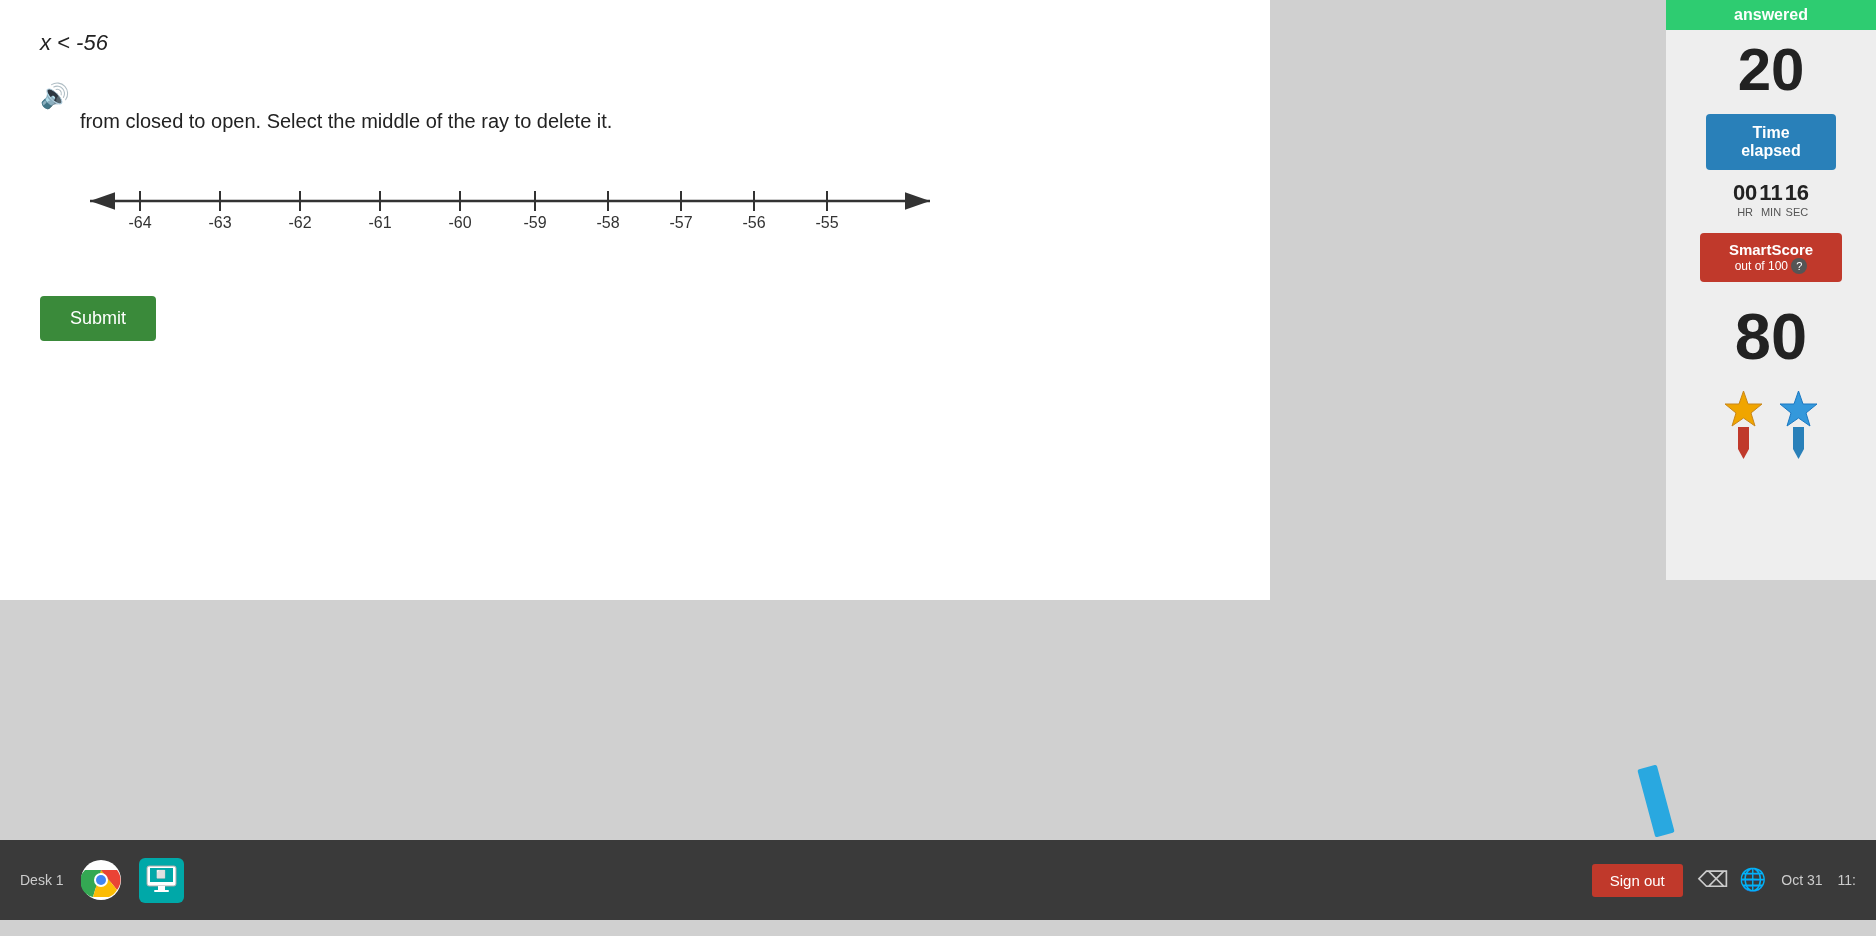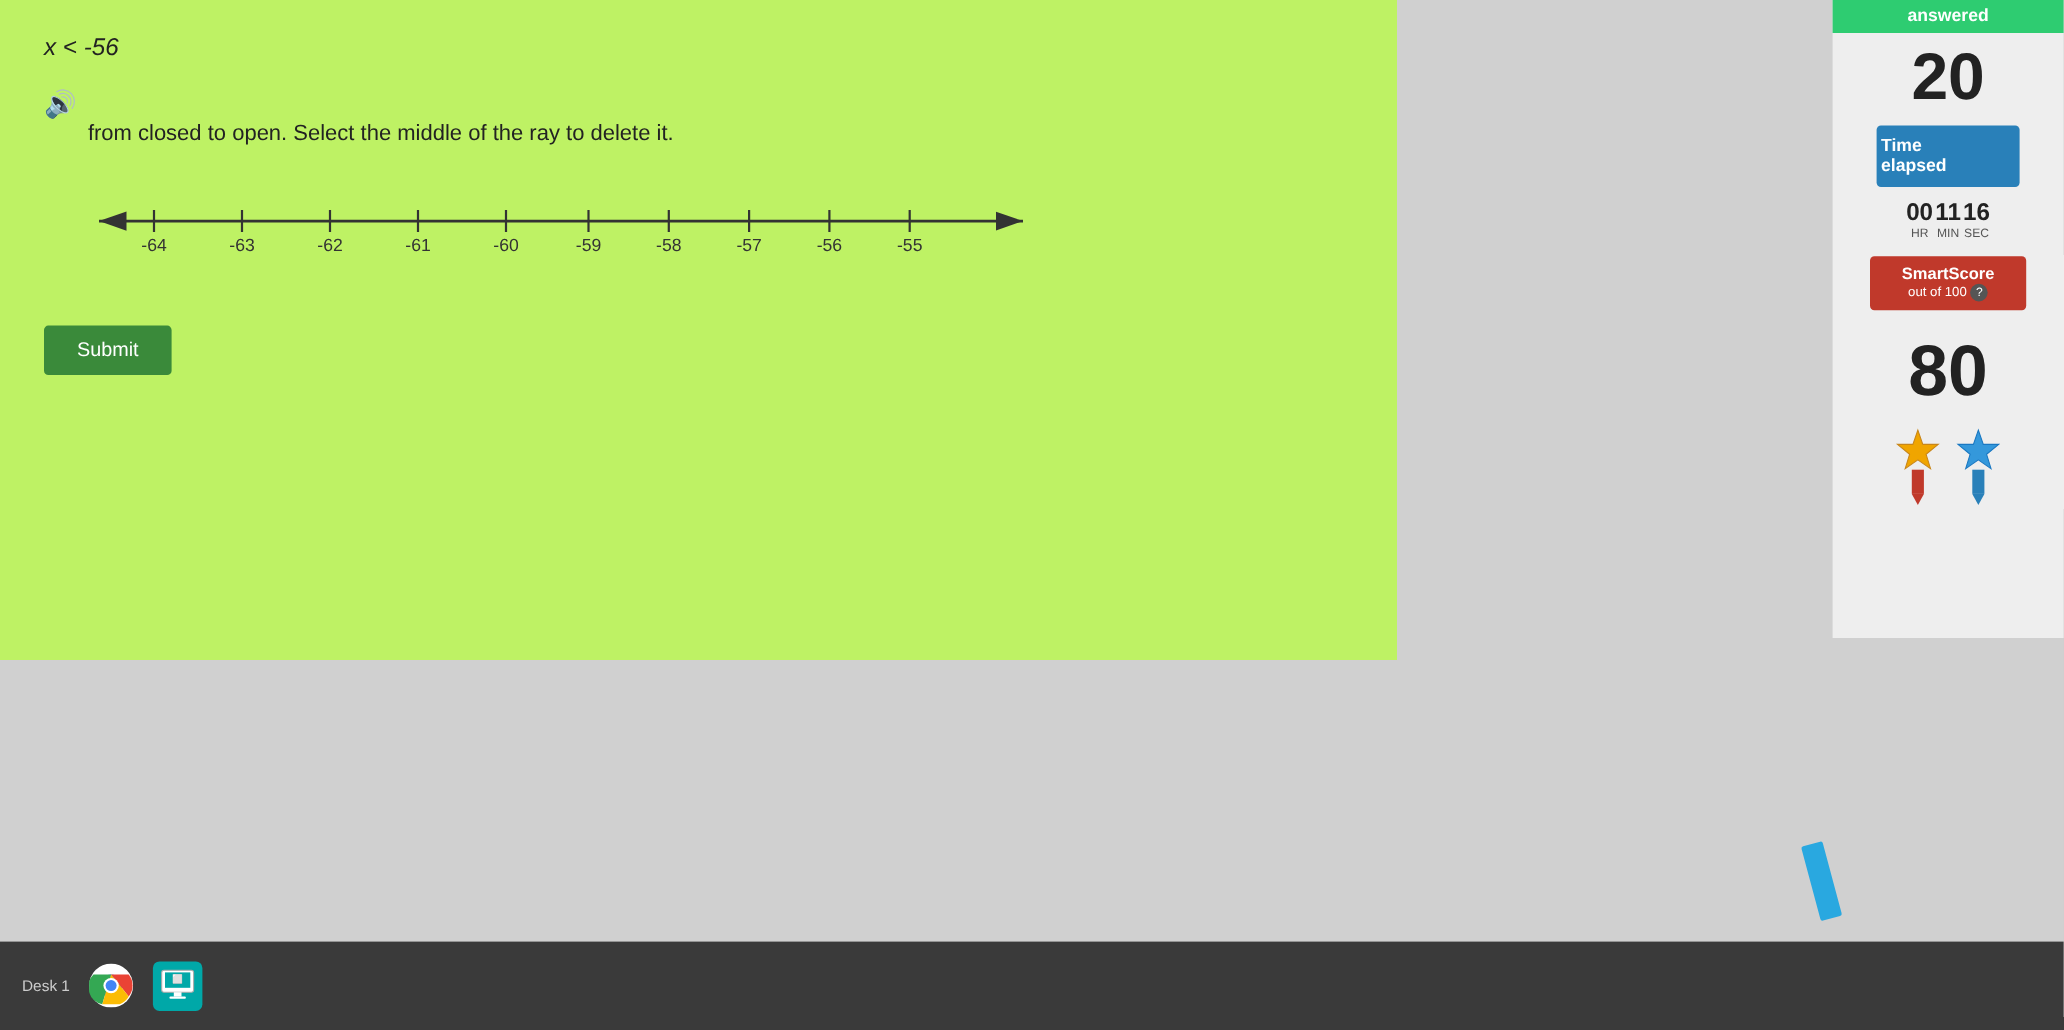--- a/index.html
+++ b/index.html
@@ -12,21 +12,21 @@
       position: relative;
     }
 
     
     .main-content {
       position: absolute;
       top: 0;
       left: 0;
       width: 1270px;
       height: 600px;
-      background: #bef264;
+      background: #ffffff;
       padding: 30px 40px;
     }
 
     .inequality-label {
       font-size: 22px;
       font-style: italic;
       color: #222;
       margin-bottom: 20px;
     }
 
@@ -84,21 +84,22 @@
       font-size: 60px;
       font-weight: bold;
       color: #222;
       text-align: center;
       margin-top: 5px;
     }
 
     .time-elapsed-btn {
       background: #2980b9;
       color: white;
-      padding: 10px 4px;
+      text-align: center;
+      padding: 10px 32px;
       font-size: 16px;
       font-weight: bold;
       border-radius: 4px;
       margin-top: 10px;
       width: 130px;
     }
 
     .timer-display {
       display: flex;
       gap: 2px;
@@ -148,21 +149,21 @@
 
     .badges {
       display: flex;
       gap: 10px;
       margin-top: 15px;
     }
 
     
     .taskbar {
       position: absolute;
-      bottom: 0;
+      bottom: 16px;
       left: 0;
       width: 1876px;
       height: 80px;
       background: #3a3a3a;
       display: flex;
       align-items: center;
       padding: 0 20px;
       gap: 15px;
     }
 
@@ -387,13 +388,24 @@
   <div class="monitor-icon">
     <svg width="35" height="35" viewBox="0 0 35 35">
       <rect x="3" y="3" width="29" height="20" rx="2" fill="white" stroke="#aaa" stroke-width="1"></rect>
       <rect x="6" y="5" width="23" height="14" fill="#00a8a8"></rect>
       <rect x="14" y="23" width="7" height="4" fill="white"></rect>
       <rect x="10" y="27" width="15" height="2" fill="white" rx="1"></rect>
       <text x="17.5" y="14" text-anchor="middle" fill="white" font-size="8">⬜</text>
     </svg>
   </div>
 
+  <div class="taskbar-right">
+    <button class="sign-out-btn">Sign out</button>
+
+    <div class="taskbar-icons-right">
+      <button class="taskbar-icon-btn">⌫</button>
+      <button class="taskbar-icon-btn">🌐</button>
+    </div>
+
+    <span class="taskbar-date">Oct 31</span>
+    <span class="taskbar-date">11:</span>
+  </div>
 </div>
 
 </body></html>

